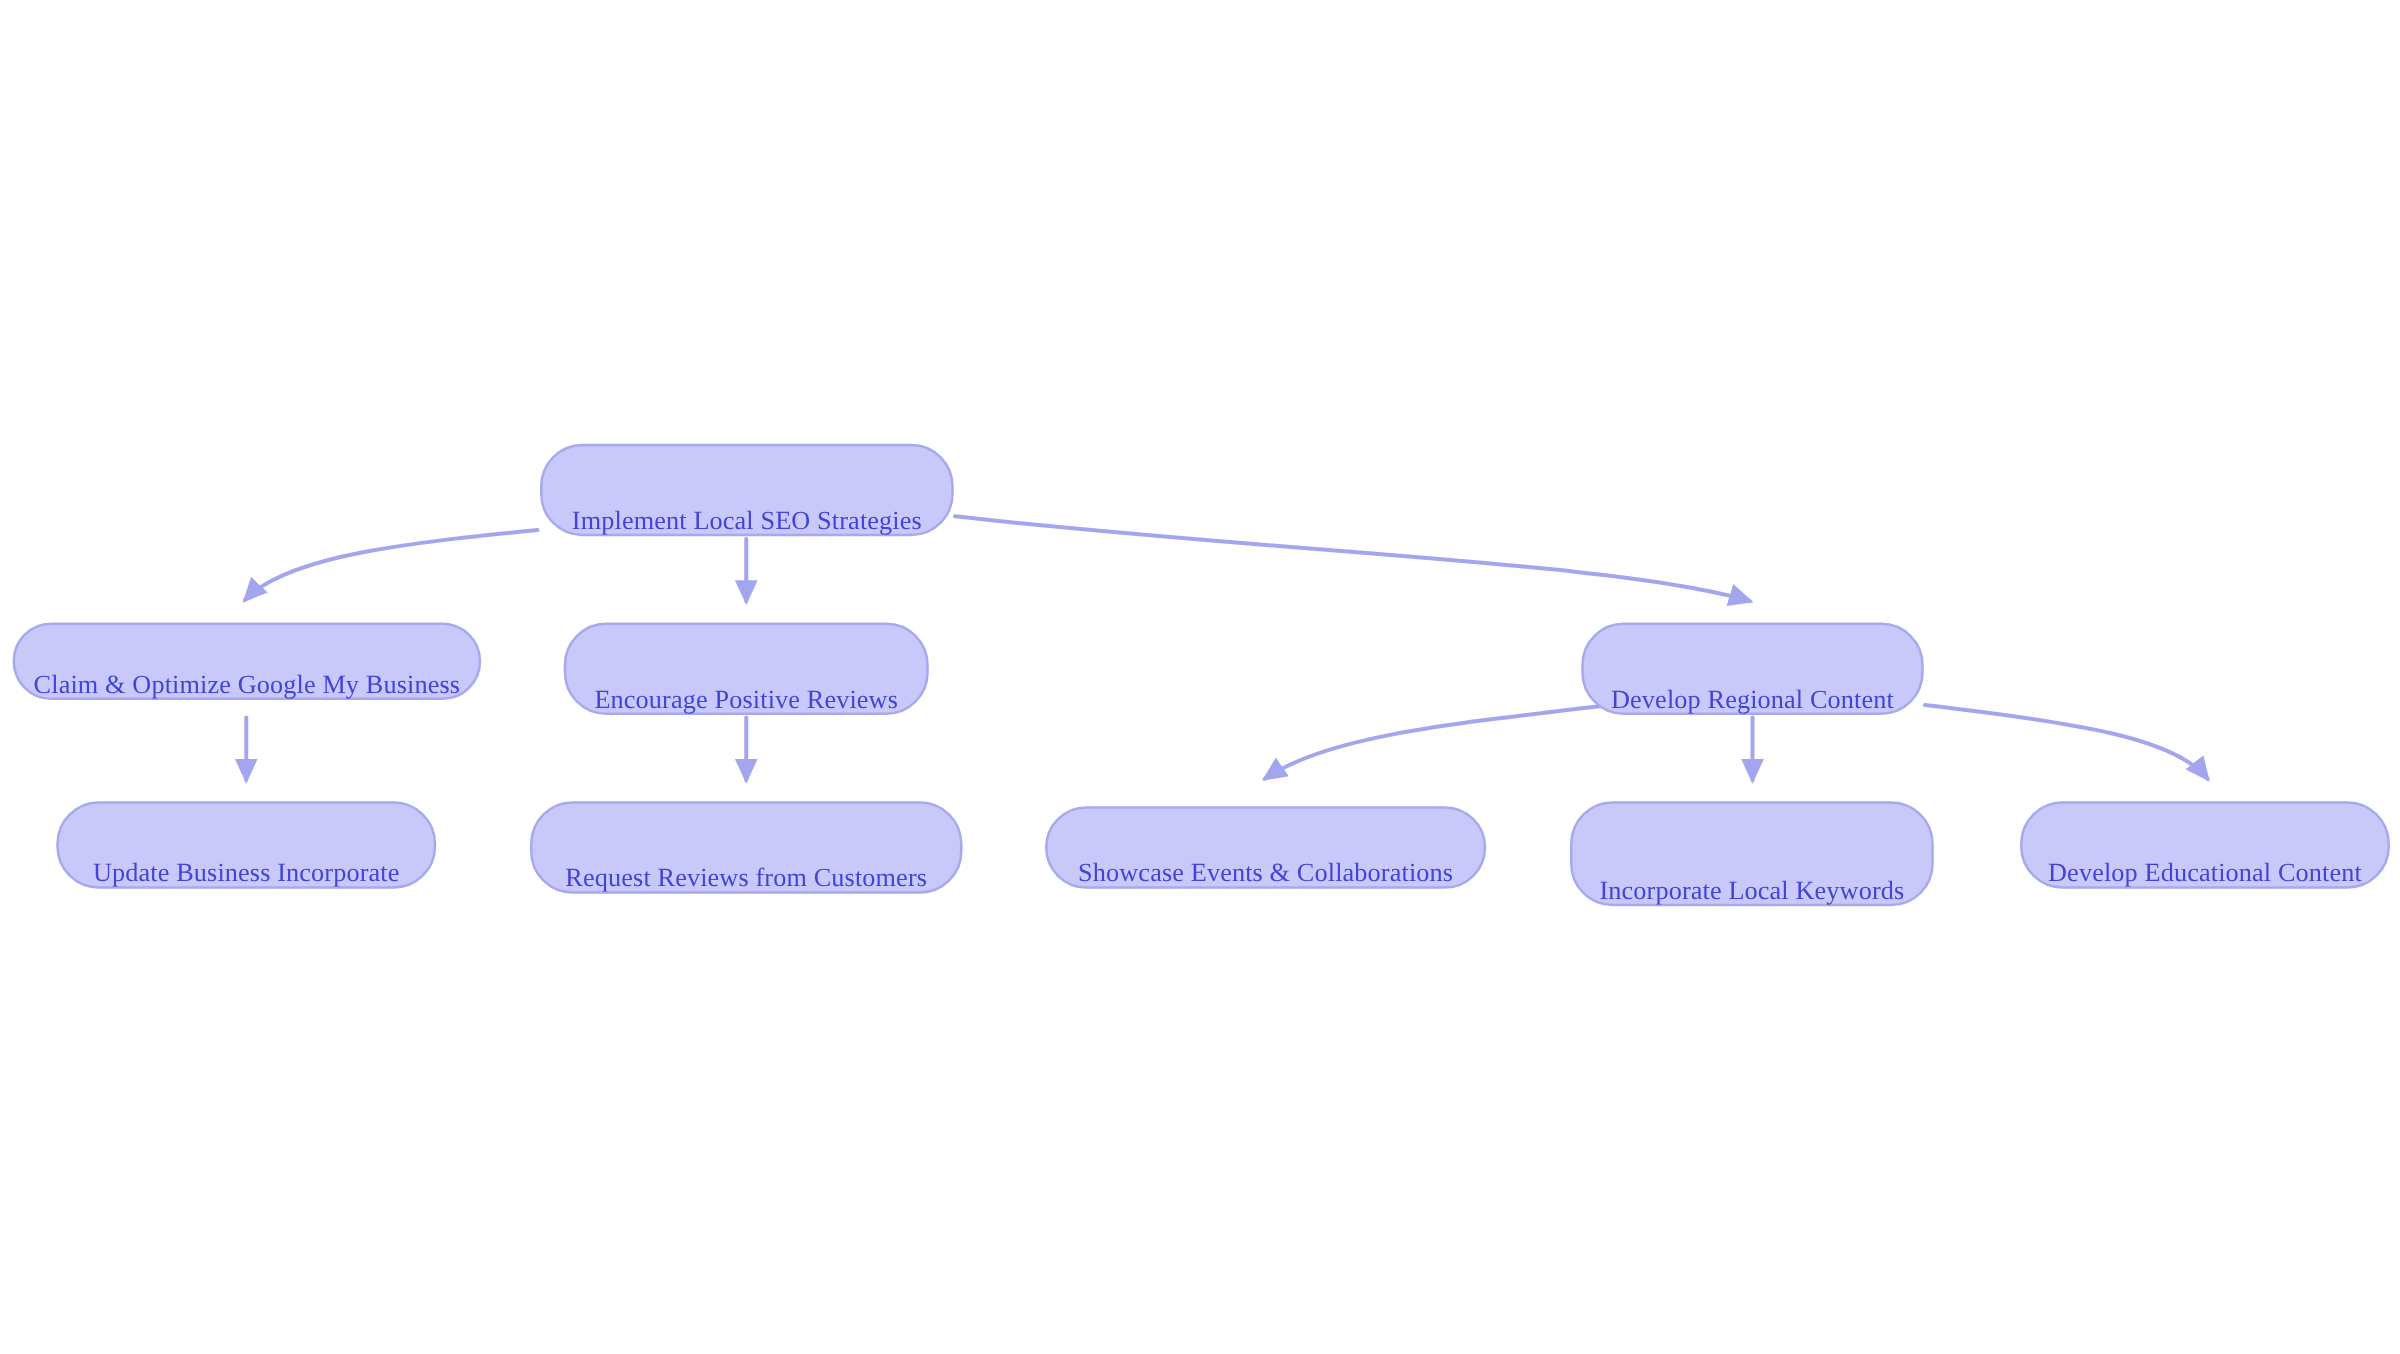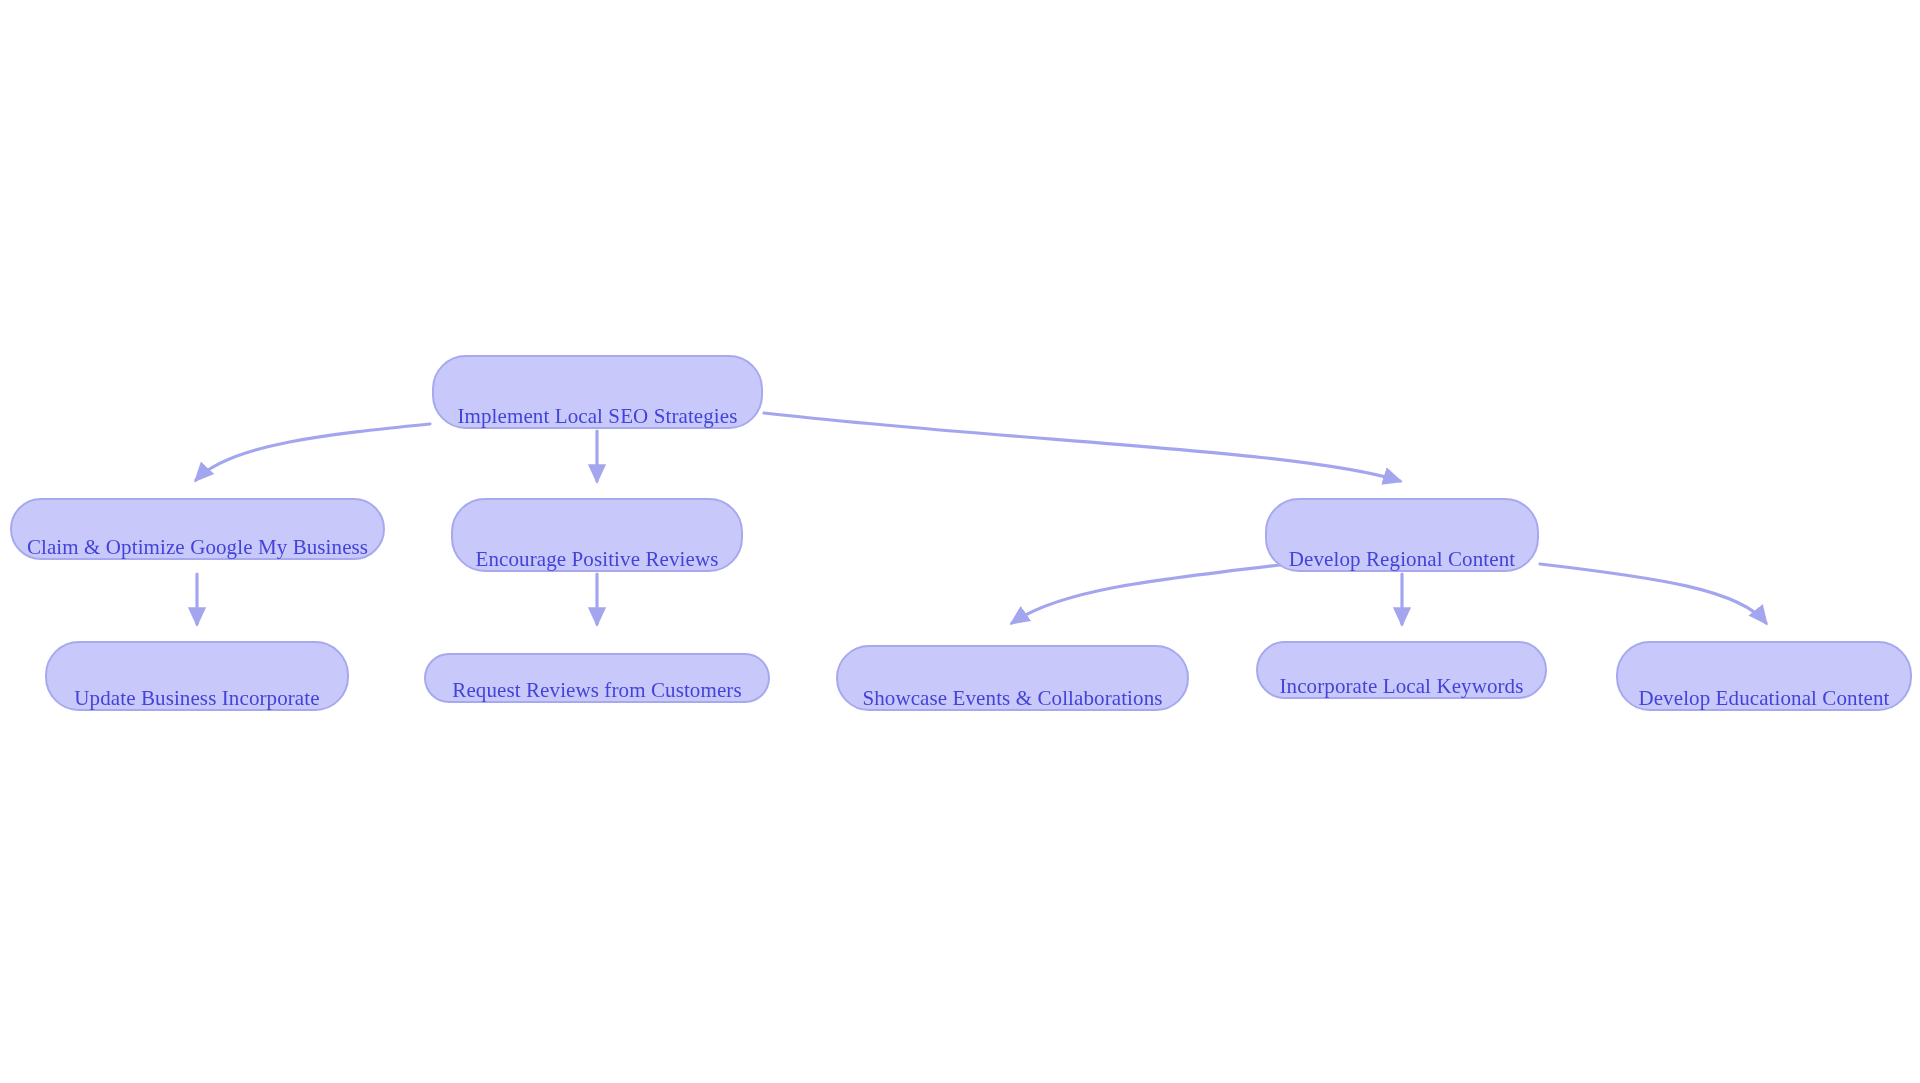--- a/index.html
+++ b/index.html
@@ -93,29 +93,29 @@
   </div>
 
   <div class="node" style="left:451px; top:498px; width:292px; height:74px;">
     <span class="node-label">Encourage Positive Reviews</span>
   </div>
 
   <div class="node" style="left:45px; top:641px; width:304px; height:70px;">
     <span class="node-label">Update Business Incorporate</span>
   </div>
 
-  <div class="node" style="left:424px; top:641px; width:346px; height:50px;margin-top:12px;">
+  <div class="node" style="left:424px; top:641px; width:346px; height:74px;">
     <span class="node-label">Request Reviews from Customers</span>
   </div>
 
   <div class="node" style="left:836px; top:645px; width:353px; height:66px;">
     <span class="node-label">Showcase Events &amp; Collaborations</span>
   </div>
 
-  <div class="node" style="left:1256px; top:641px; width:291px; height:58px;">
+  <div class="node" style="left:1256px; top:641px; width:291px; height:84px;">
     <span class="node-label">Incorporate Local Keywords</span>
   </div>
 
   <div class="node" style="left:1616px; top:641px; width:296px; height:70px;">
     <span class="node-label">Develop Educational Content</span>
   </div>
 
 </div>
 
 </body></html>

